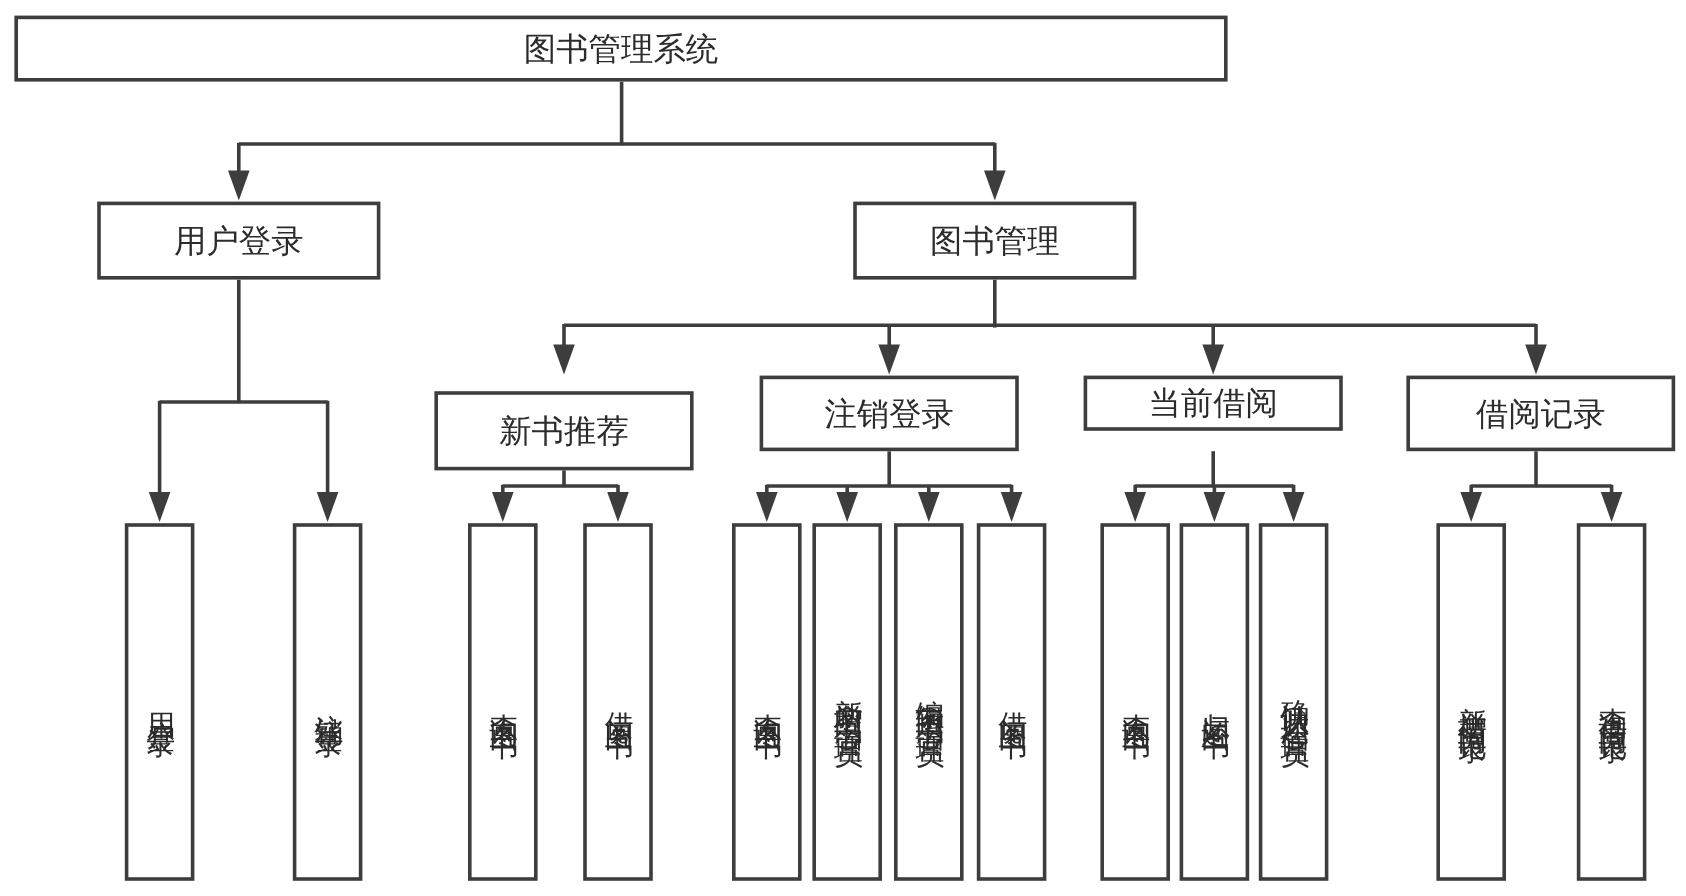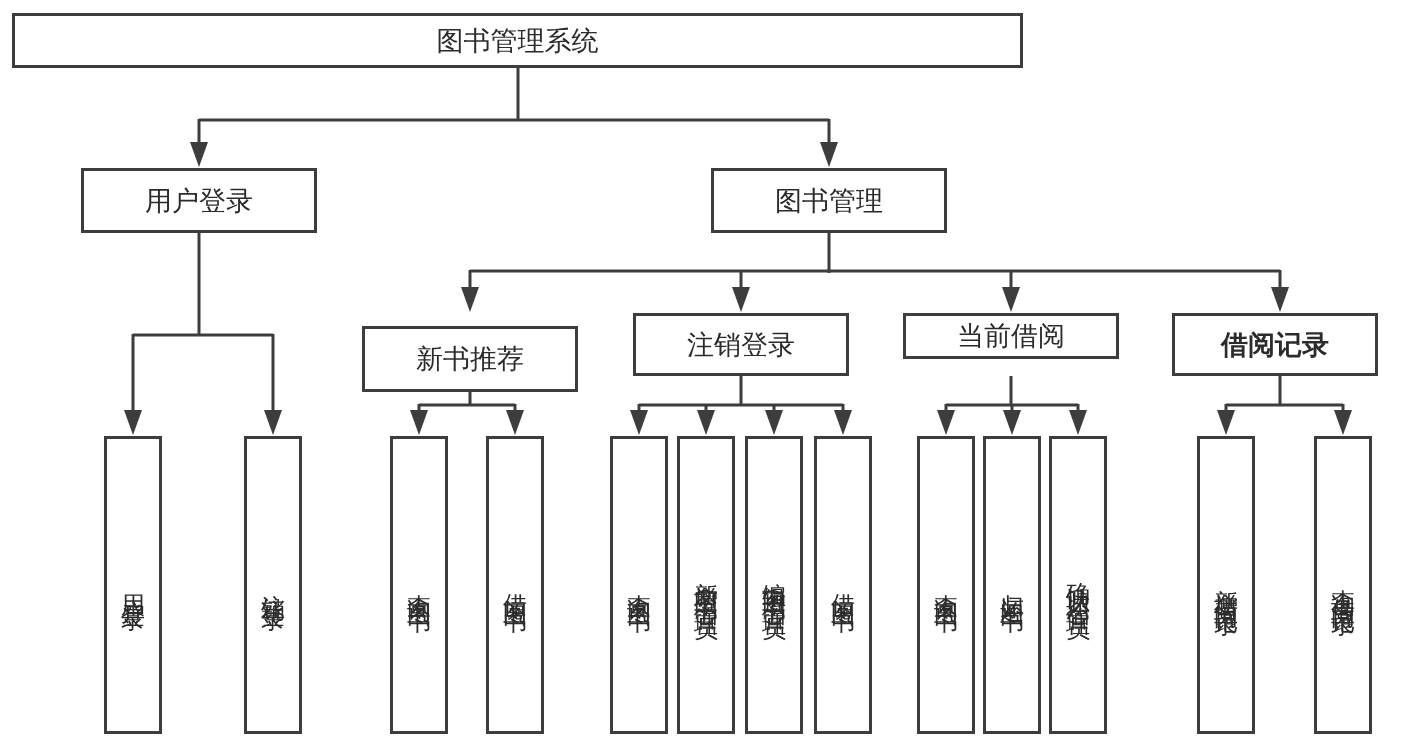--- a/index.html
+++ b/index.html
@@ -114,21 +114,21 @@
   </svg>
 
   <div class="box" style="left:12px;top:13px;width:1011px;height:55px;">图书管理系统</div>
 
   <div class="box" style="left:81px;top:168px;width:236px;height:65px;">用户登录</div>
   <div class="box" style="left:711px;top:168px;width:236px;height:65px;">图书管理</div>
 
   <div class="box" style="left:362px;top:313px;width:216px;height:66px;margin-top:13px;">新书推荐</div>
   <div class="box" style="left:633px;top:313px;width:216px;height:63px;">注销登录</div>
   <div class="box" style="left:903px;top:313px;width:216px;height:46px;">当前借阅</div>
-  <div class="box" style="left:1172px;top:313px;width:206px;height:63px;font-weight:bold;">借阅记录</div>
+  <div class="box" style="left:1172px;top:313px;width:224px;height:63px;">借阅记录</div>
 
   <div class="box vertical" style="left:104px;top:436px;width:58px;height:298px;">用户登录</div>
   <div class="box vertical" style="left:244px;top:436px;width:58px;height:298px;">注销登录</div>
 
   <div class="box vertical" style="left:390px;top:436px;width:58px;height:298px;">查询图书</div>
   <div class="box vertical" style="left:486px;top:436px;width:58px;height:298px;">借阅图书</div>
 
   <div class="box vertical" style="left:610px;top:436px;width:58px;height:298px;">查询图书</div>
   <div class="box vertical" style="left:677px;top:436px;width:58px;height:298px;">新增图书（管理员）</div>
   <div class="box vertical" style="left:745px;top:436px;width:58px;height:298px;">编辑图书（管理员）</div>

